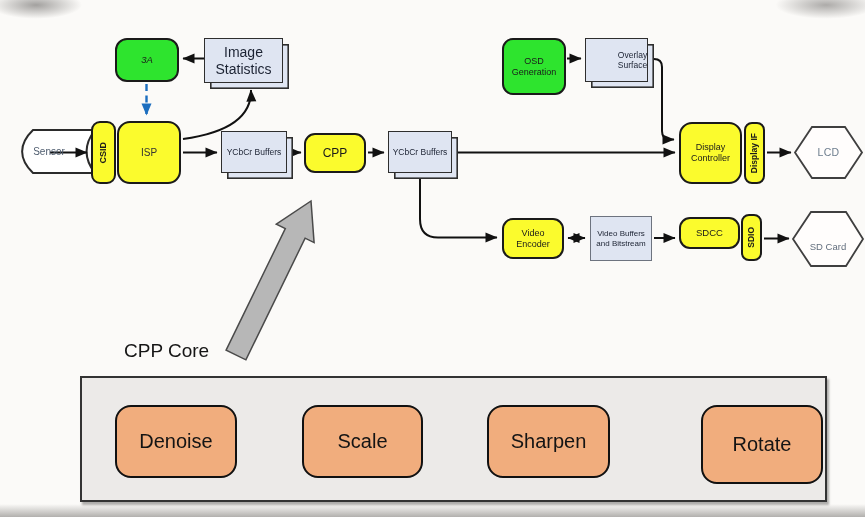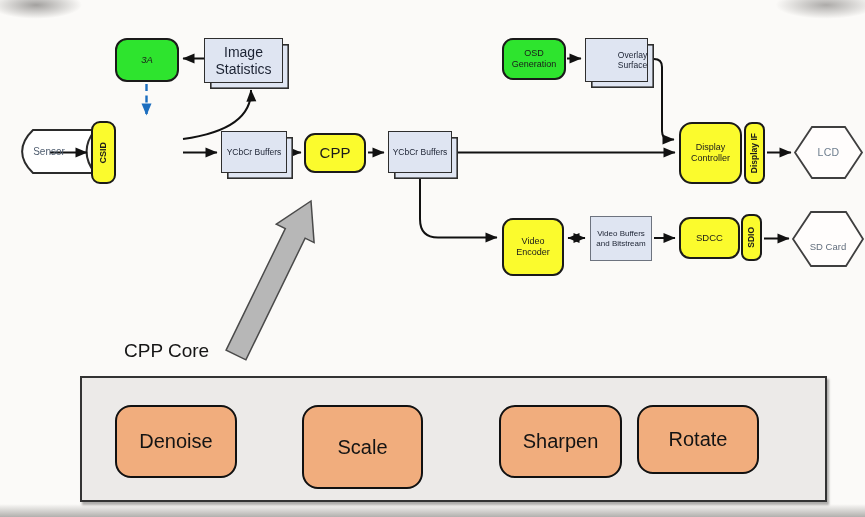--- a/index.html
+++ b/index.html
@@ -90,40 +90,41 @@
     </g>
   </svg>
 
   <div class="label" style="left:20px;top:141px;width:58px;height:22px;font-size:10px;color:#4e5c6e;">Sensor</div>
   <div class="label" style="left:801px;top:141px;width:55px;height:22px;font-size:10.5px;color:#6e7e8e;letter-spacing:.4px;">LCD</div>
   <div class="label" style="left:799px;top:236px;width:58px;height:22px;font-size:9.5px;color:#626e7d;">SD Card</div>
 
   <div class="node yellow" style="left:91px;top:121px;width:25px;height:63px;border-radius:9px;font-size:9px;">
     <span class="vlabel">CSID</span>
   </div>
+  <div class="node yellow" style="left:117px;top:121px;width:64px;height:63px;border-radius:13px;font-size:10px;color:#333;">ISP</div>
   <div class="node green" style="left:115px;top:38px;width:64px;height:44px;border-radius:12px;font-size:9.5px;font-style:italic;">3A</div>
   <div class="node stack" style="left:204px;top:38px;width:79px;height:45px;font-size:14px;">Image Statistics</div>
   <div class="node stack" style="left:221px;top:131px;width:66px;height:42px;font-size:8.5px;">YCbCr Buffers</div>
-  <div class="node yellow" style="left:304px;top:133px;width:62px;height:40px;border-radius:11px;font-size:15px;">CPP</div>
+  <div class="node yellow" style="left:304px;top:133px;width:62px;height:40px;border-radius:11px;font-size:12px;">CPP</div>
   <div class="node stack" style="left:388px;top:131px;width:64px;height:42px;font-size:8.5px;">YCbCr Buffers</div>
-  <div class="node green" style="left:502px;top:38px;width:64px;height:42px;border-radius:11px;font-size:9px;">OSD Generation</div>
+  <div class="node green" style="left:502px;top:38px;width:64px;height:57px;border-radius:11px;font-size:9px;">OSD Generation</div>
   <div class="node stack" style="left:585px;top:38px;width:63px;height:44px;font-size:8.5px;padding-left:34px;">Overlay Surface</div>
   <div class="node yellow" style="left:679px;top:122px;width:63px;height:62px;border-radius:13px;font-size:9px;">Display Controller</div>
   <div class="node yellow" style="left:744px;top:122px;width:21px;height:62px;border-radius:8px;font-size:8.5px;">
     <span class="vlabel">Display IF</span>
   </div>
-  <div class="node yellow" style="left:502px;top:218px;width:62px;height:58px;border-radius:11px;font-size:9px;">Video Encoder</div>
+  <div class="node yellow" style="left:502px;top:218px;width:62px;height:41px;border-radius:11px;font-size:9px;">Video Encoder</div>
   <div class="node plain" style="left:590px;top:216px;width:62px;height:45px;font-size:8px;text-align:center;">Video Buffers and Bitstream</div>
-  <div class="node yellow" style="left:679px;top:217px;width:61px;height:42px;border-radius:11px;font-size:9.5px;">SDCC</div>
+  <div class="node yellow" style="left:679px;top:217px;width:61px;height:32px;border-radius:11px;font-size:9.5px;">SDCC</div>
   <div class="node yellow" style="left:741px;top:214px;width:21px;height:47px;border-radius:8px;font-size:8.5px;">
     <span class="vlabel">SDIO</span>
   </div>
 
   <div class="label" id="cpp-core-label">CPP Core</div>
   <div id="panel"></div>
 
   <div class="stage-box" style="left:115px;top:405px;width:122px;height:73px;">Denoise</div>
-  <div class="stage-box" style="left:302px;top:405px;width:121px;height:84px;">Scale</div>
-  <div class="stage-box" style="left:487px;top:405px;width:123px;height:73px;margin-left:12px;">Sharpen</div>
-  <div class="stage-box" style="left:637px;top:405px;width:122px;height:69px;">Rotate</div>
+  <div class="stage-box" style="left:302px;top:405px;width:121px;height:73px;">Scale</div>
+  <div class="stage-box" style="left:487px;top:405px;width:123px;height:73px;">Sharpen</div>
+  <div class="stage-box" style="left:701px;top:405px;width:122px;height:79px;">Rotate</div>
 
   <div id="bottom-band"></div>
 </div>
 
 </body></html>

